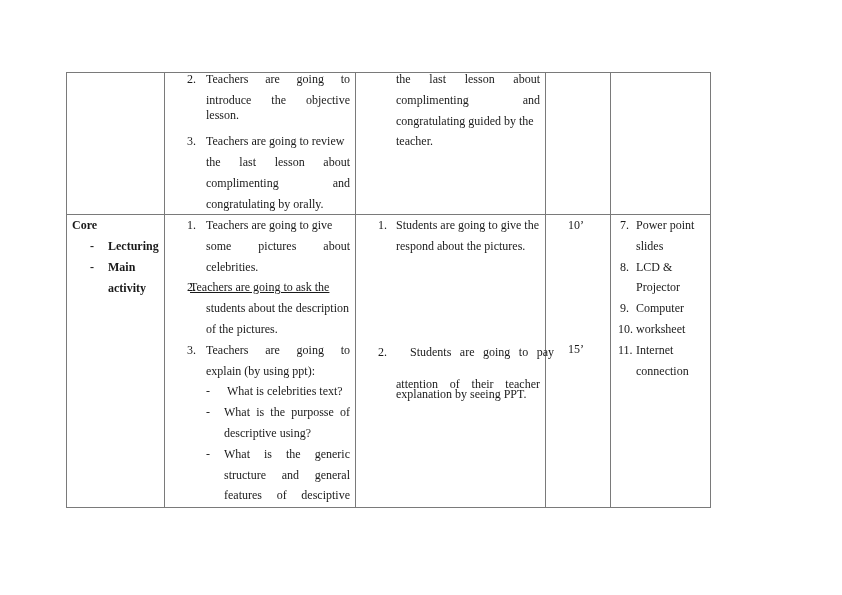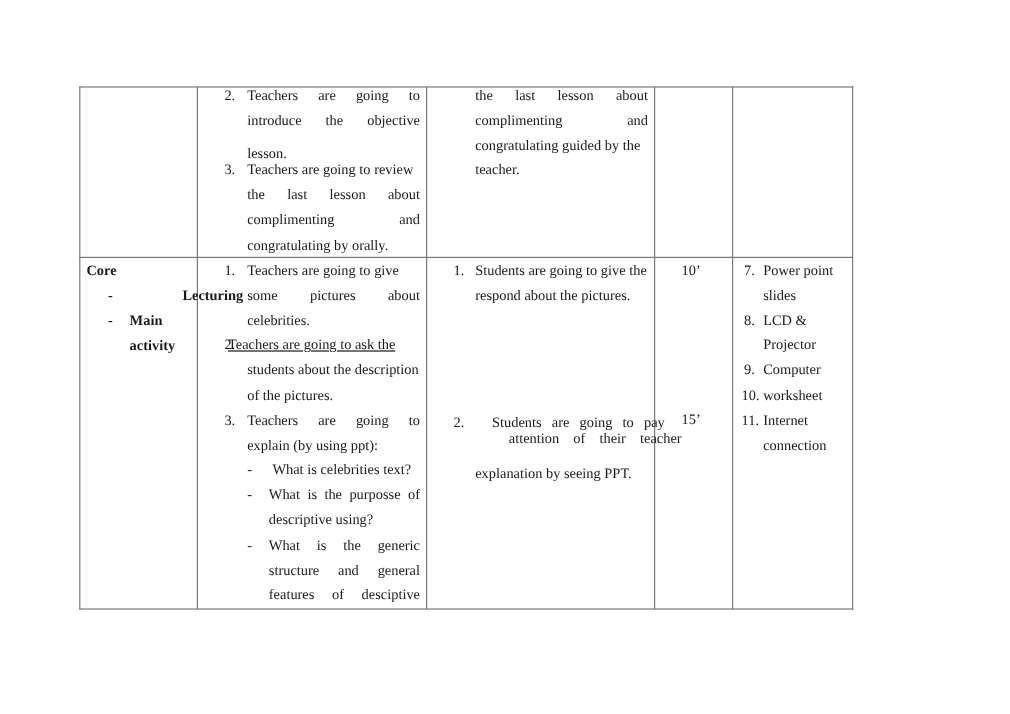--- a/index.html
+++ b/index.html
@@ -32,21 +32,21 @@
         <span>Teachers</span>
         <span>are</span>
         <span>going</span>
         <span>to</span>
       </div>
       <div class="t j" style="left: 206px; top: 92.8px; width: 144px;">
         <span>introduce</span>
         <span>the</span>
         <span>objective</span>
       </div>
-      <div class="t" style="left: 206px; top: 121px;">lesson.</div>
+      <div class="t" style="left: 206px; top: 108px;">lesson.</div>
       <div class="t" style="left: 187px; top: 134.4px;">3.</div>
       <div class="t" style="left: 206px; top: 134.4px;">Teachers are going to review</div>
       <div class="t j" style="left: 206px; top: 155.2px; width: 144px;">
         <span>the</span>
         <span>last</span>
         <span>lesson</span>
         <span>about</span>
       </div>
       <div class="t j" style="left: 206px; top: 176px; width: 144px;">
         <span>complimenting</span>
@@ -60,21 +60,21 @@
         <span>about</span>
       </div>
       <div class="t j" style="left: 396px; top: 92.8px; width: 144px;">
         <span>complimenting</span>
         <span>and</span>
       </div>
       <div class="t" style="left: 396px; top: 113.6px;">congratulating guided by the</div>
       <div class="t" style="left: 396px; top: 134.4px;">teacher.</div>
       <div class="t b" style="left: 72px; top: 218px;">Core</div>
       <div class="t b" style="left: 90px; top: 239px;">-</div>
-      <div class="t b" style="left: 108px; top: 239px; margin-left: 44px;">Lecturing</div>
+      <div class="t b" style="left: 108px; top: 239px;">Lecturing</div>
       <div class="t b" style="left: 90px; top: 259.8px;">-</div>
       <div class="t b" style="left: 108px; top: 259.8px;">Main</div>
       <div class="t b" style="left: 108px; top: 280.6px;">activity</div>
       <div class="t" style="left: 187px; top: 218px;">1.</div>
       <div class="t" style="left: 206px; top: 218px;">Teachers are going to give</div>
       <div class="t j" style="left: 206px; top: 238.8px; width: 144px;">
         <span>some</span>
         <span>pictures</span>
         <span>about</span>
       </div>
@@ -123,21 +123,21 @@
       <div class="t" style="left: 396px; top: 218px;">Students are going to give the</div>
       <div class="t" style="left: 396px; top: 238.8px;">respond about the pictures.</div>
       <div class="t" style="left: 378px; top: 345px;">2.</div>
       <div class="t j" style="left: 396px; top: 345px; width: 144px; margin-left: 14px;">
         <span>Students</span>
         <span>are</span>
         <span>going</span>
         <span>to</span>
         <span>pay</span>
       </div>
-      <div class="t j" style="left: 396px; top: 358px; width: 144px; margin-left: 28px;">
+      <div class="t j" style="left: 396px; top: 377px; width: 144px;">
         <span>attention</span>
         <span>of</span>
         <span>their</span>
         <span>teacher</span>
       </div>
       <div class="t" style="left: 396px; top: 386.6px;">explanation by seeing PPT.</div>
       <div class="t" style="left: 568px; top: 218px;">10’</div>
       <div class="t" style="left: 568px; top: 342px;">15’</div>
       <div class="t" style="left: 620px; top: 218px;">7.</div>
       <div class="t" style="left: 636px; top: 218px;">Power point</div>

